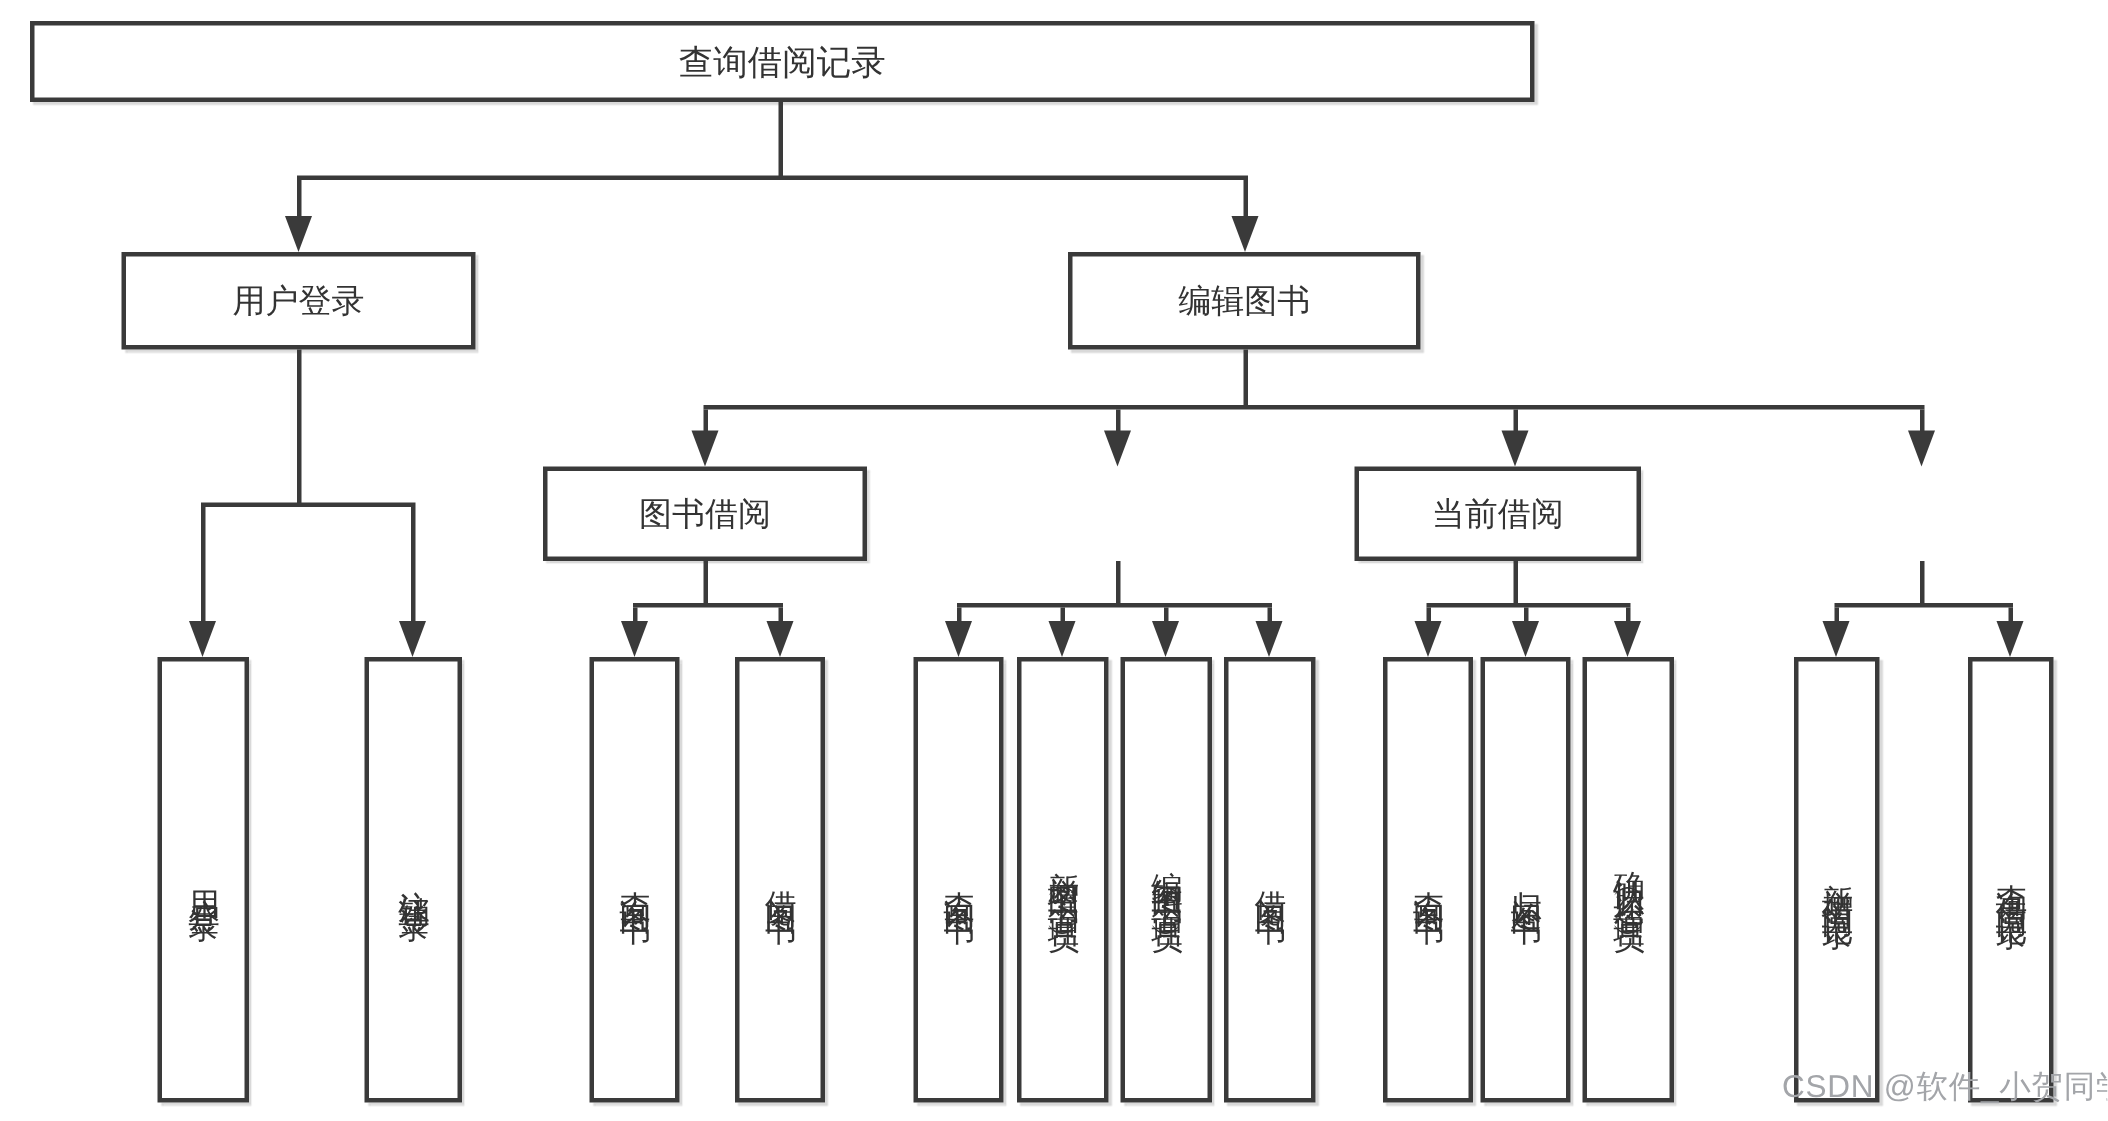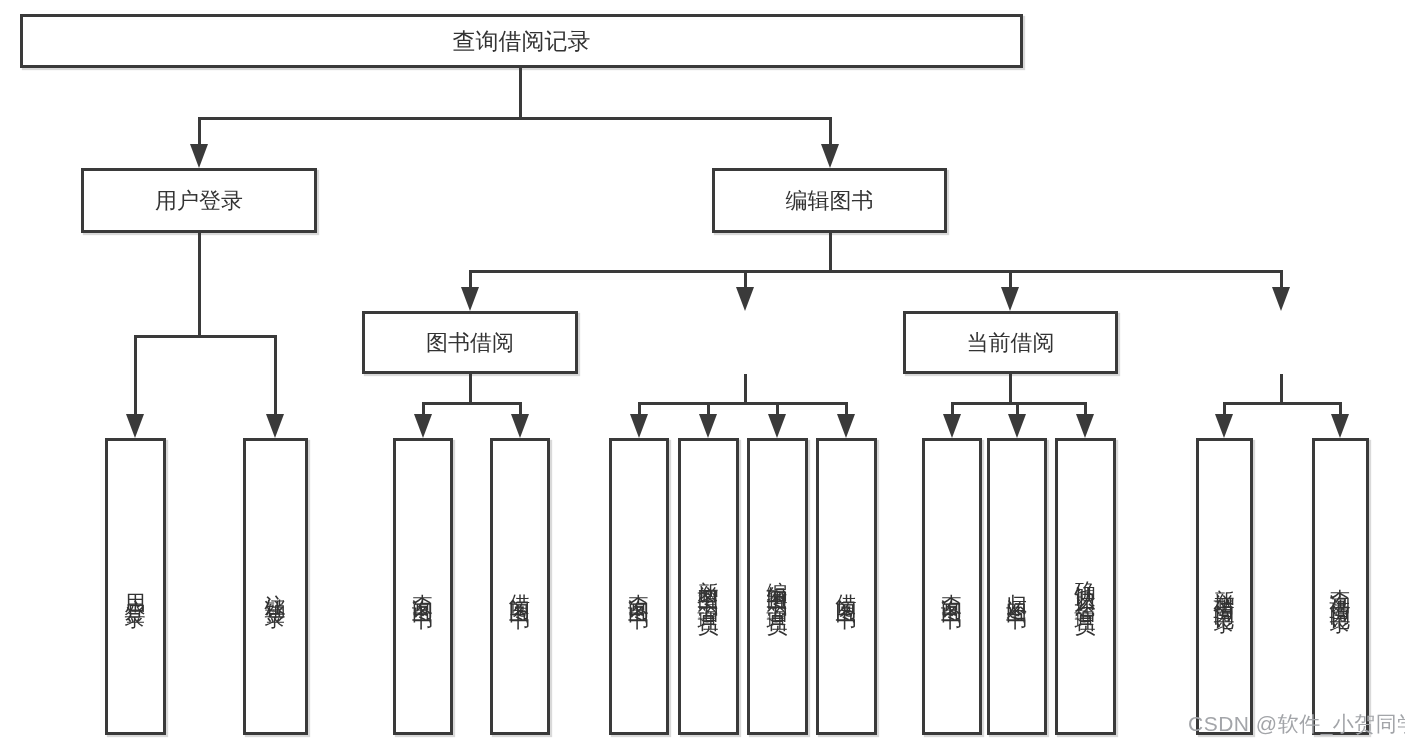--- a/index.html
+++ b/index.html
@@ -68,21 +68,21 @@
   <div class="vline" style="left:744px;top:273px;height:16px"></div>
   <div class="arrowhead" style="left:736px;top:287px"></div>
   <div class="vline" style="left:1009px;top:273px;height:16px"></div>
   <div class="arrowhead" style="left:1001px;top:287px"></div>
   <div class="vline" style="left:1280px;top:273px;height:16px"></div>
   <div class="arrowhead" style="left:1272px;top:287px"></div>
 
   <div class="box" style="left:362px;top:311px;width:216px;height:63px">
     <span class="lbl">图书借阅</span>
   </div>
-  <div class="box" style="left:903px;top:311px;width:215px;height:63px">
+  <div class="box" style="left:903px;top:311px;width:191px;height:63px">
     <span class="lbl">当前借阅</span>
   </div>
 
   <div class="vline" style="left:469px;top:374px;height:29px"></div>
   <div class="hline" style="left:422px;top:402px;width:100px"></div>
   <div class="vline" style="left:422px;top:405px;height:11px"></div>
   <div class="arrowhead" style="left:414px;top:414px"></div>
   <div class="vline" style="left:519px;top:405px;height:11px"></div>
   <div class="arrowhead" style="left:511px;top:414px"></div>
 

